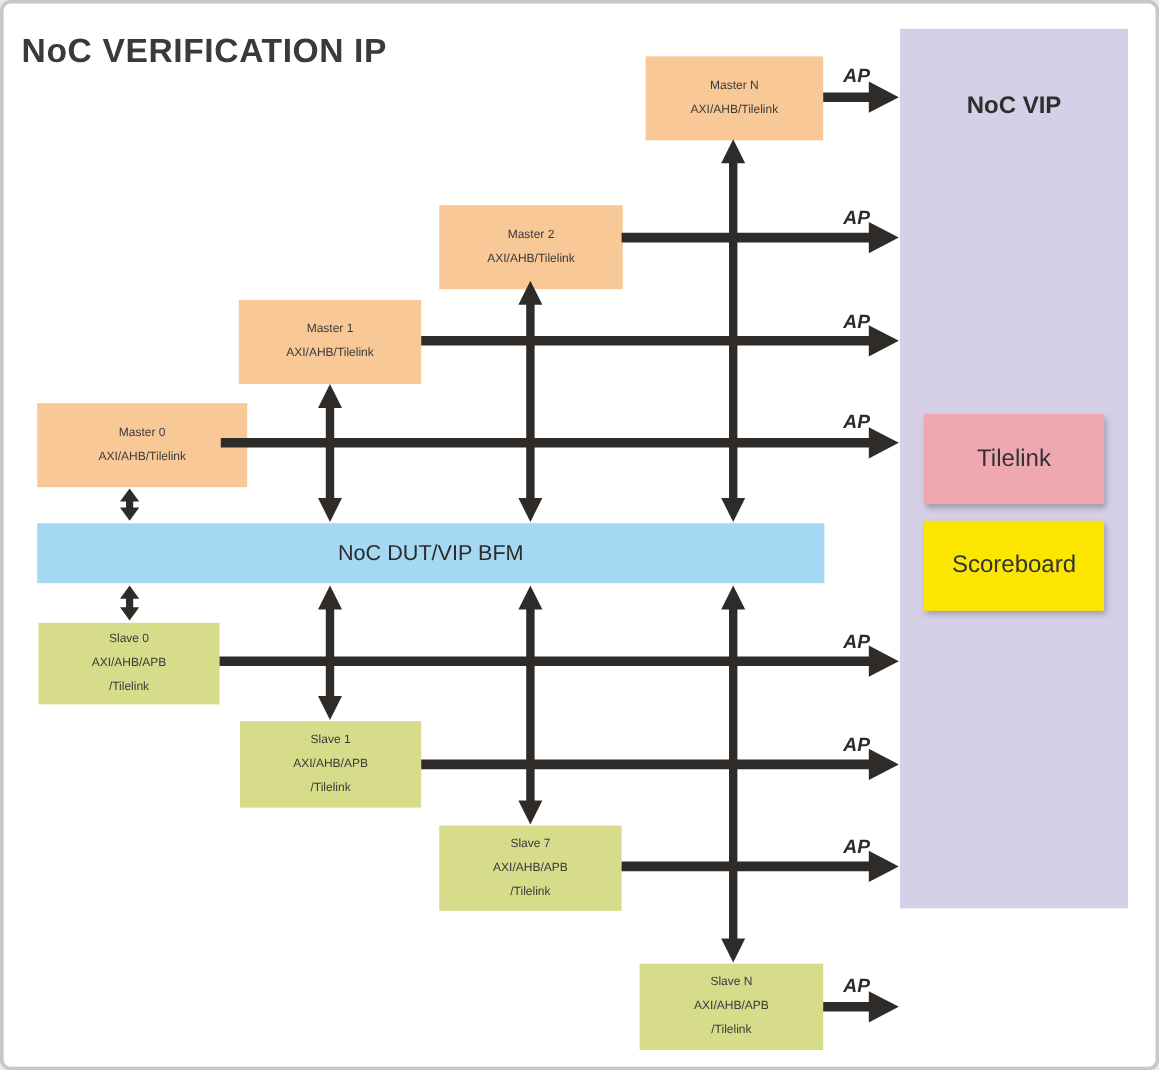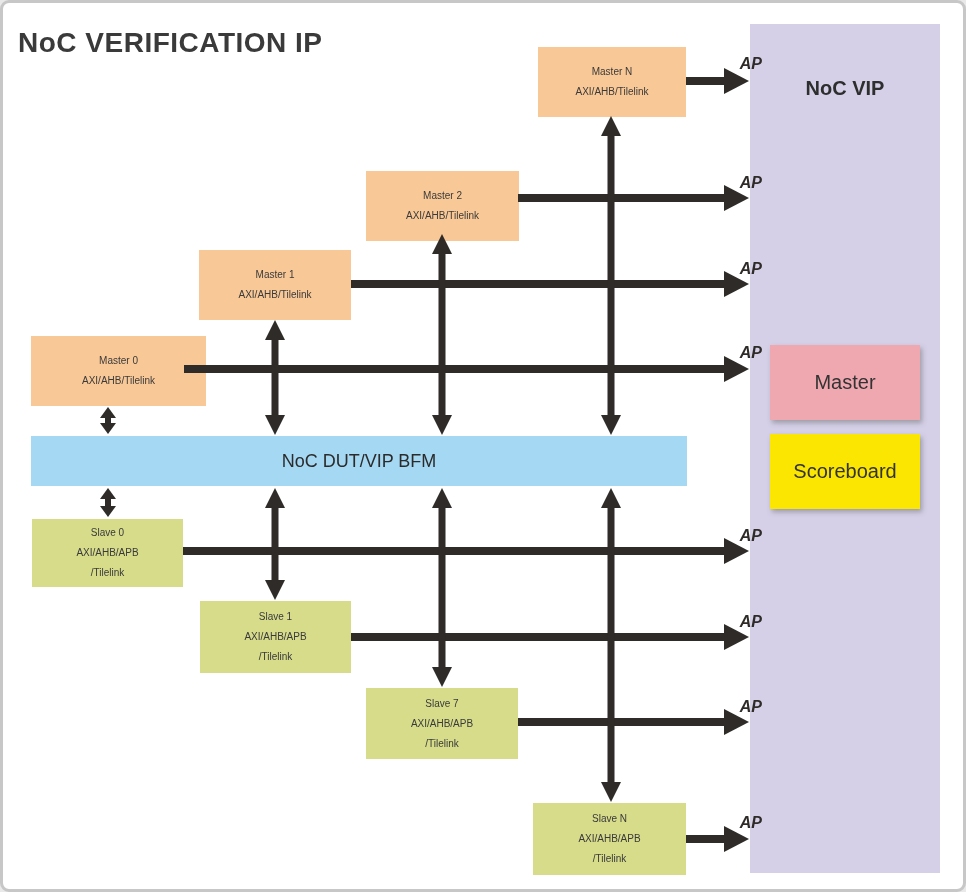--- a/index.html
+++ b/index.html
@@ -20,40 +20,39 @@
   }
   .master{background:var(--master-fill,#f9c897);}
   .slave{background:var(--slave-fill,#d6dc8a);}
   .bus-bar{
     position:absolute;left:28px;top:433px;width:656px;height:50px;
     background:var(--bus-fill,#a5d8f2);
     display:flex;align-items:center;justify-content:center;
     font-size:18px;font-weight:normal;color:#2b2b2b;
   }
   .vip-panel{
-    position:absolute;left:747px;top:21px;width:190px;height:849px;
+    position:absolute;left:747px;top:21px;width:190px;height:733px;
     background:var(--panel-fill,#d5d0e7);
   }
   .vip-label{
     position:absolute;left:0;top:53px;width:190px;text-align:center;
     font-size:20px;font-weight:bold;color:#2e2e2e;
   }
   .inner-box{
     position:absolute;left:20px;width:150px;height:75px;
     display:flex;align-items:center;justify-content:center;
     font-size:20px;color:#333;
     box-shadow:2px 3px 5px rgba(90,90,90,.45);
   }
   .monitor{top:342px;background:var(--monitor-fill,#f0a8b0);}
   .scoreboard{top:431px;background:var(--scoreboard-fill,#fae600);}
   .ap-label{
     position:absolute;left:684px;width:38px;text-align:right;
     font-size:16px;font-weight:bold;font-style:italic;
     color:var(--arrow,#2f2b28);
-    padding-left:37px;
   }
   .arrow-layer{position:absolute;left:0;top:0;pointer-events:none;}
   .arrow-layer line{stroke:var(--arrow,#2f2b28);}
   .arrow-layer polygon{fill:var(--arrow,#2f2b28);}
   .h-shaft{stroke-width:8;}
   .v-shaft{stroke-width:7;}
   .v-shaft-short{stroke-width:6;}
   
   .m0{left:28px;top:333px;width:175px;height:70px;}
   .m1{left:196px;top:247px;width:152px;height:70px;}
@@ -66,21 +65,21 @@
 </style>
 </head>
 <body>
 
 <div class="canvas">
 
   <div class="vip-panel">
     <div class="vip-label">NoC VIP</div>
   </div>
   <div class="inner-box monitor" style="left:767px;">
-    <span>Master</span>
+    <span>Tilelink</span>
   </div>
   <div class="inner-box scoreboard" style="left:767px;">
     <span>Scoreboard</span>
   </div>
 
   <div class="box master m0">
     <span>Master 0</span>
     <span>AXI/AHB/Tilelink</span>
   </div>
   <div class="box master m1">

